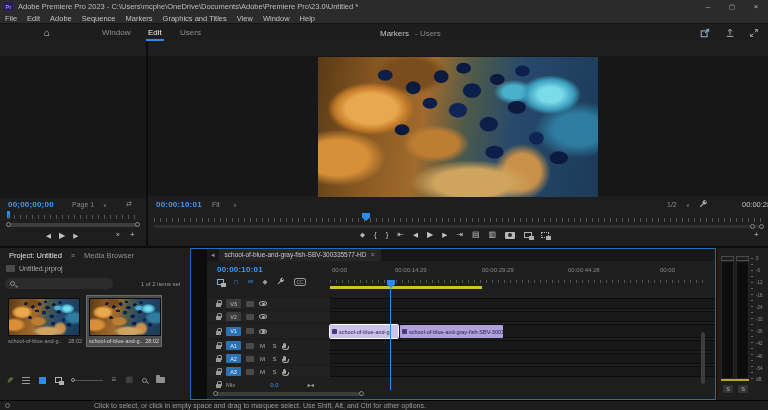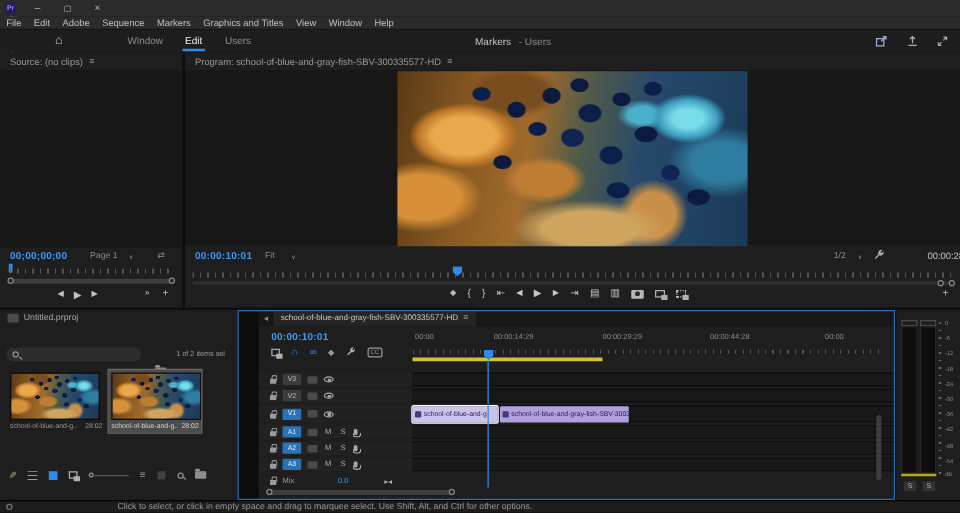--- a/index.html
+++ b/index.html
@@ -116,20 +116,21 @@
   .solo{position:absolute;width:10px;height:8px;background:#333;border-radius:1px;color:#bbb;font-size:5.5px;display:flex;align-items:center;justify-content:center}
   
   #statusbar{position:absolute;left:0;top:400px;width:768px;height:10px;background:#1d1d1d;border-top:1px solid #000;display:flex;align-items:center;font-size:7px;color:#9a9a9a}
   .statusdot{width:5px;height:5px;border:1px solid #777;border-radius:50%;margin:0 4px 0 5px}
 </style>
 </head>
 <body>
 
 <div id="titlebar">
   <span class="pr-badge">Pr</span>
+  <span style="flex:1">Adobe Premiere Pro 2023 - C:\Users\mcphe\OneDrive\Documents\Adobe\Premiere Pro\23.0\Untitled *</span>
   <span class="winbtn">–</span>
   <span class="winbtn" style="font-size:6.5px">▢</span>
   <span class="winbtn">×</span>
 </div>
 
 <div id="menubar">
   <span>File</span>
   <span>Edit</span>
   <span>Adobe</span>
   <span>Sequence</span>
@@ -153,24 +154,20 @@
     </svg>
   <svg class="abs wsicon" style="left:724px;top:4px" viewBox="0 0 12 12">
       <path d="M6 8V2M3.5 4L6 1.5 8.5 4M2 10h8" fill="none" stroke="#b0b0b0" stroke-width="1.2"></path>
     </svg>
   <svg class="abs wsicon" style="left:748px;top:4px" viewBox="0 0 12 12">
       <path d="M2 10l3.2-3.2M10 2L6.8 5.2M10 2H7M10 2v3M2 10h3M2 10V7" fill="none" stroke="#b0b0b0" stroke-width="1.1"></path>
     </svg>
 </div>
 
 <div id="source-panel" class="panel">
-  <div class="phead">
-    <span>Source: (no clips)</span>
-    <span class="menu-glyph">≡</span>
-  </div>
   <div class="viewer" style="bottom:48px"></div>
   <span class="abs tcblue" style="left:8px;top:158px">00;00;00;00</span>
   <span class="abs dim" style="left:72px;top:159px;font-size:7px">Page 1</span>
   <span class="abs chev" style="left:100px;top:160px">∨</span>
   <span class="abs dim" style="left:126px;top:158px;font-size:7px">⇄</span>
   <span class="abs" style="left:7px;top:169px;width:3px;height:7px;background:#2d8ceb"></span>
   <div class="tickstrip" style="left:8px;top:173px;width:132px"></div>
   <div class="scrollb" style="left:8px;top:181px;width:130px">
     <span class="sb-dot" style="left:-2px"></span>
     <span class="sb-dot" style="right:-2px"></span>
@@ -178,24 +175,20 @@
   <div class="transport" style="left:46px;top:190px">
     <span class="tbtn small">◀</span>
     <span class="tbtn">▶</span>
     <span class="tbtn small">▶</span>
   </div>
   <span class="abs tbtn small" style="left:116px;top:190px">»</span>
   <span class="abs tbtn" style="left:130px;top:189px">+</span>
 </div>
 
 <div id="program-panel" class="panel">
-  <div class="phead">
-    <span>Program: school-of-blue-and-gray-fish-SBV-300335577-HD</span>
-    <span class="menu-glyph">≡</span>
-  </div>
   <div class="viewer" style="bottom:50px"></div>
   <div class="abs fishpic" style="left:170px;top:15px;width:280px;height:140px"></div>
   <span class="abs tcblue" style="left:8px;top:158px">00:00:10:01</span>
   <span class="abs dim" style="left:64px;top:159px;font-size:7px">Fit</span>
   <span class="abs chev" style="left:82px;top:160px">∨</span>
   <span class="abs dim" style="left:519px;top:159px;font-size:7px">1/2</span>
   <span class="abs chev" style="left:535px;top:160px">∨</span>
   <svg class="abs wrench" style="left:550px;top:157px" width="10" height="10" viewBox="0 0 12 12">
       <path d="M10.5 2.5a3 3 0 0 1-4 3.8L3.2 9.8 2.2 8.8l3.5-3.5a3 3 0 0 1 3.8-4L7.6 3.2l1.2 1.2z" fill="#b0b0b0"></path>
     </svg>
@@ -218,20 +211,25 @@
     <span class="tbtn">▤</span>
     <span class="tbtn">▥</span>
     <span class="camera"></span>
     <span class="compare"></span>
     <span class="compare" style="border-style:dotted"></span>
   </div>
   <span class="abs tbtn" style="left:606px;top:189px">+</span>
 </div>
 
 <div id="project-panel" class="panel">
+  <div class="flex" style="height:14px;gap:6px;padding-left:6px">
+    <span class="ptab active">Project: Untitled</span>
+    <span class="menu-glyph">≡</span>
+    <span class="ptab">Media Browser</span>
+  </div>
   <div class="flex" style="height:12px;gap:4px;padding-left:6px">
     <span class="patch" style="width:9px;height:7px"></span>
     <span style="font-size:7px;color:#a8a8a8">Untitled.prproj</span>
   </div>
   <div class="abs flex" style="left:5px;top:30px;width:108px;height:11px;background:#2c2c2c;border-radius:5px;padding-left:5px;gap:4px">
     <span class="loupe"></span>
   </div>
   <span class="abs folder" style="left:124px;top:33px"></span>
   <span class="abs" style="left:141px;top:33px;font-size:5.8px;color:#9a9a9a">1 of 2 items sel</span>
   <div class="thumb abs" style="left:8px;top:50px">

